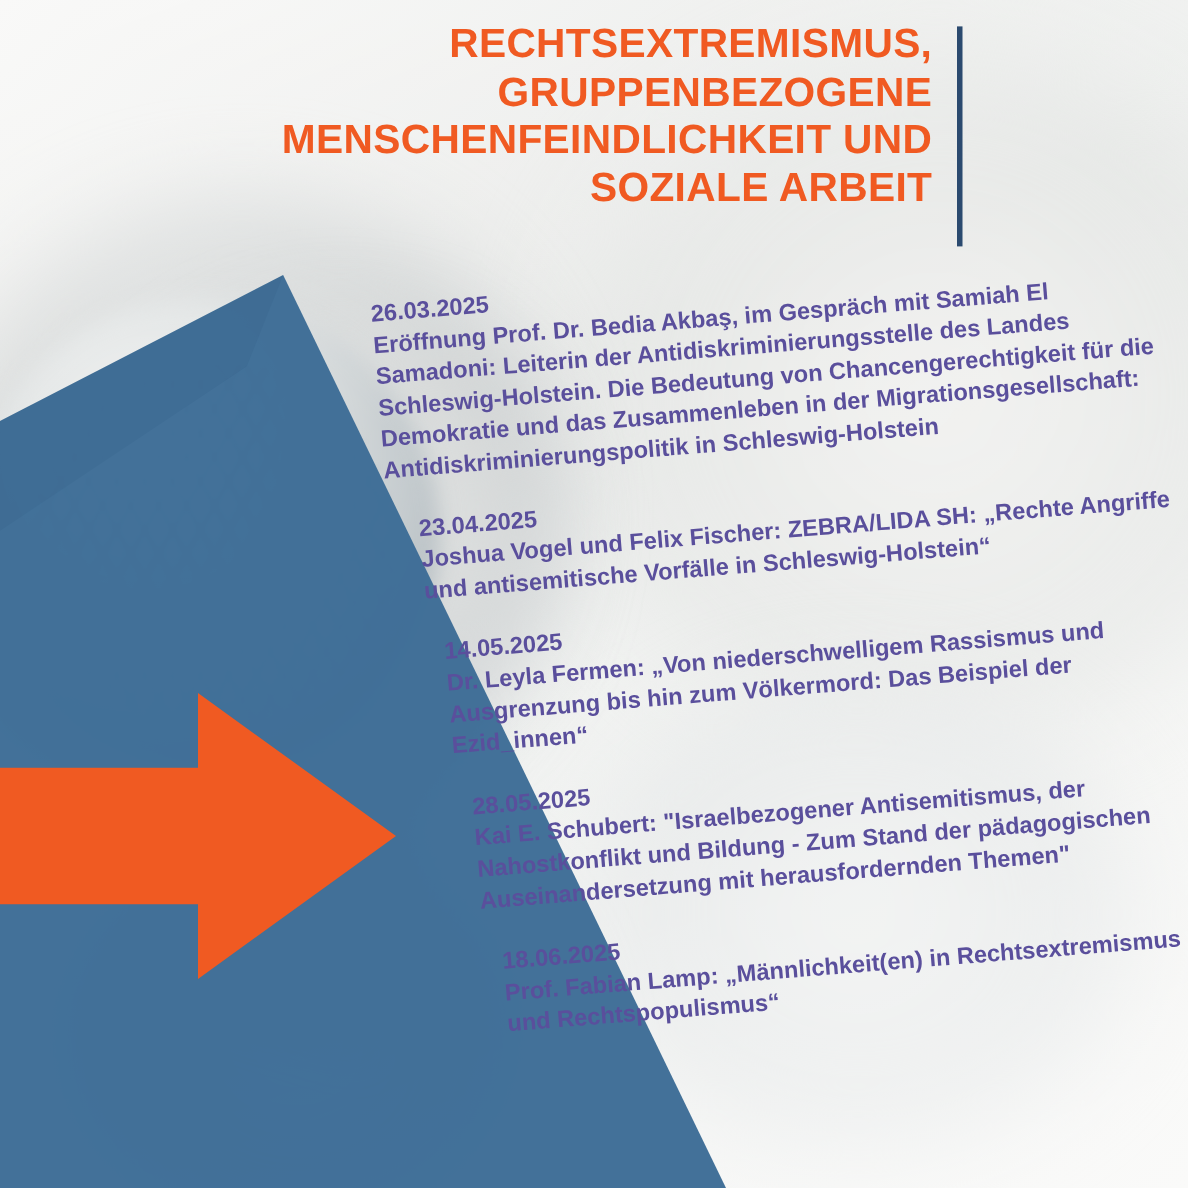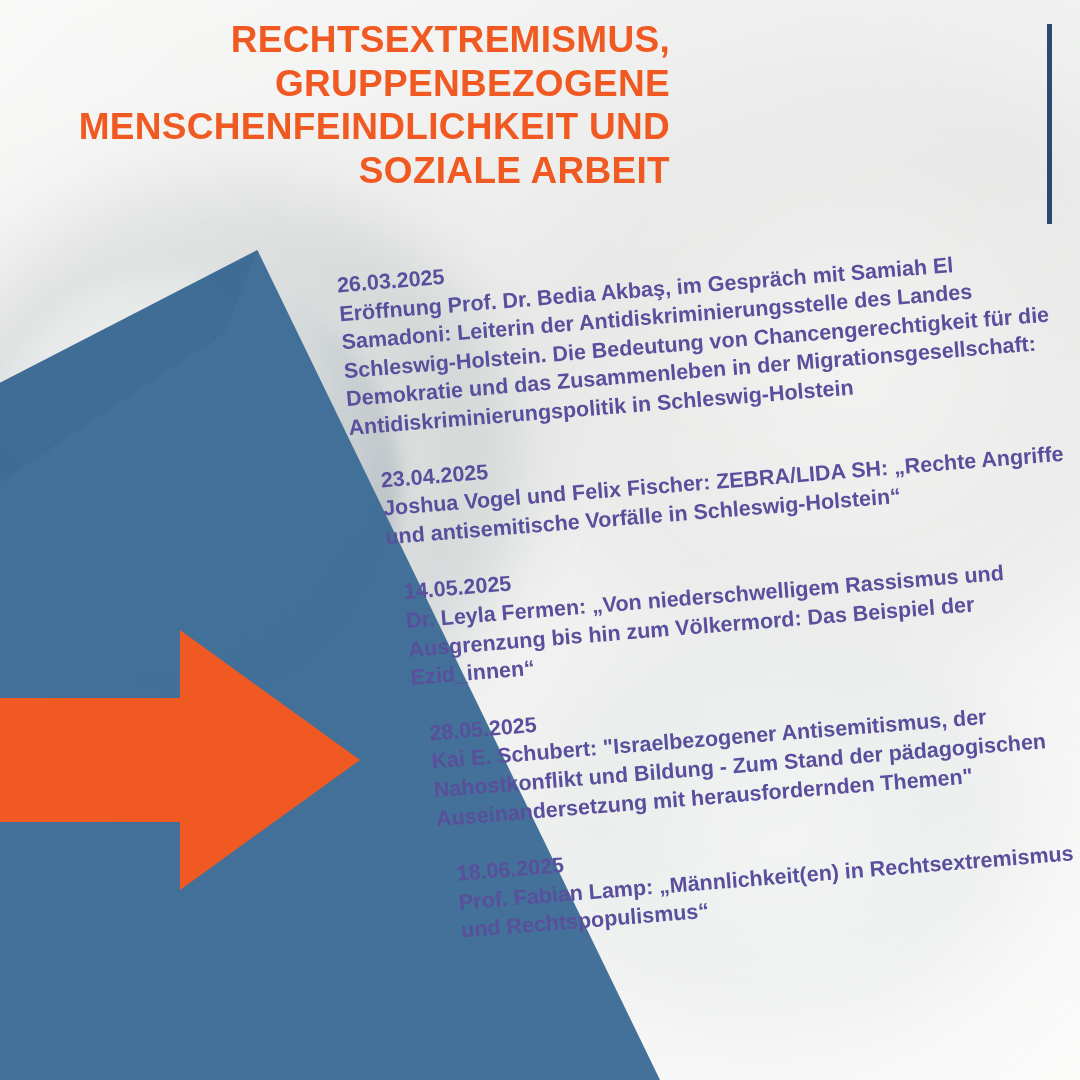--- a/index.html
+++ b/index.html
@@ -116,21 +116,21 @@
   }
 
   
   .header {
     position: absolute;
     top: 18px;
     left: 40px;
     right: 28px;
     display: flex;
     align-items: flex-start;
-    justify-content: space-between;
+    justify-content: center;
   }
   .title-left {
     text-align: right;
     color: #f05a22;
     font-weight: bold;
     font-size: 37px;
     line-height: 1.18;
     letter-spacing: 0.3px;
     width: 630px;
     padding-right: 22px;

